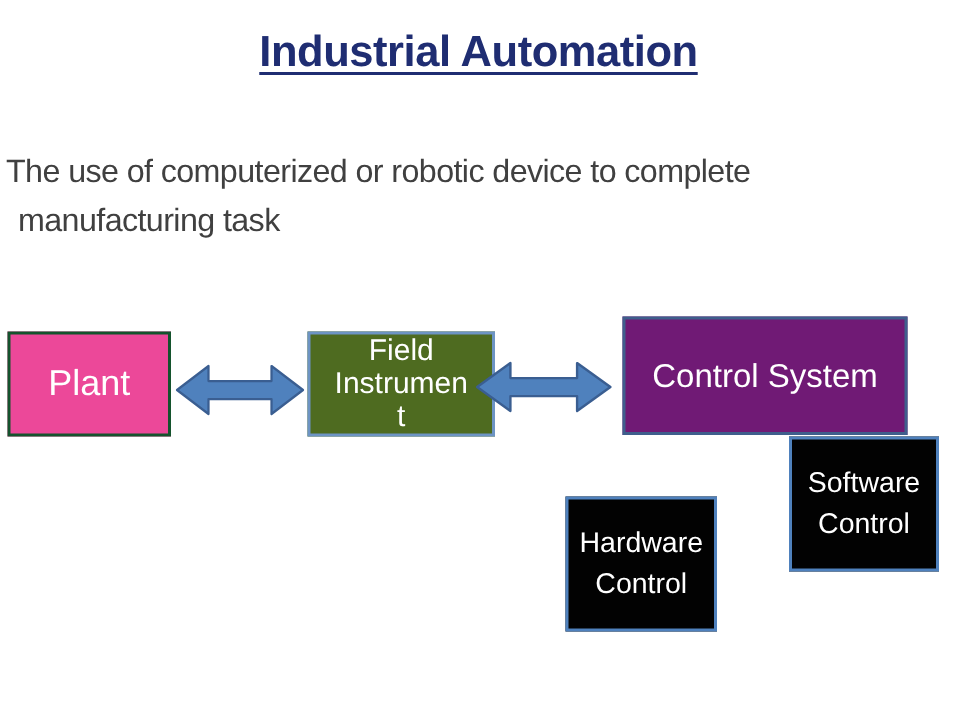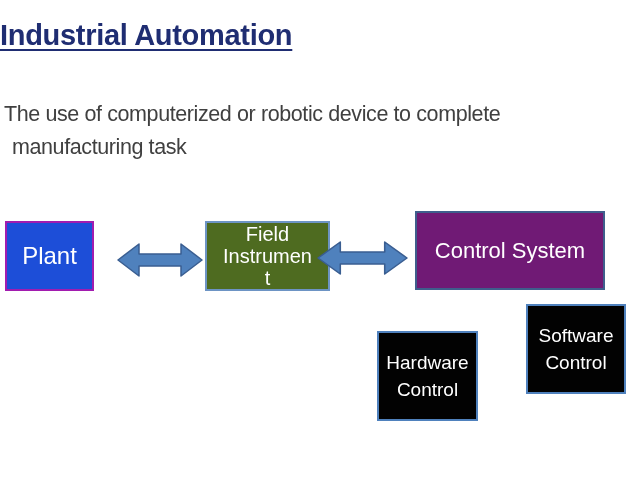--- a/index.html
+++ b/index.html
@@ -14,21 +14,21 @@
     height: 478px;
     background: #ffffff;
     overflow: hidden;
     margin: 0 auto;
   }
   .slide-title {
     position: absolute;
     top: 16px;
     left: 0;
     width: 100%;
-    text-align: left;
+    text-align: center;
     font-size: 29px;
     line-height: 38px;
     font-weight: bold;
     color: #1f2d72;
     text-decoration: underline;
     text-underline-offset: 4px;
     letter-spacing: -0.3px;
   }
   .body-text {
     position: absolute;
@@ -46,23 +46,23 @@
     position: absolute;
     box-sizing: border-box;
     display: flex;
     flex-direction: column;
     align-items: center;
     justify-content: center;
     text-align: center;
     color: #ffffff;
   }
   .plant-box {
-    left: 5px; top: 221px; width: 89px; height: 70px;
-    background: #1d4ed8;
-    border: 2px solid #a21caf;
+    left: 5px; top: 221px; width: 109px; height: 70px;
+    background: #ec4899;
+    border: 2px solid #14532d;
     font-size: 24px;
   }
   .field-box {
     left: 205px; top: 221px; width: 125px; height: 70px;
     background: #4e6b20;
     border: 2px solid #6d94c4;
     font-size: 20px;
     line-height: 22px;
   }
   .control-box {
@@ -73,21 +73,21 @@
   }
   .hardware-box {
     left: 377px; top: 289px; width: 101px; height: 90px;
     background: #020202;
     border: 2px solid #4f81bd;
     font-size: 19px;
     line-height: 27px;
     margin-top: 42px;
   }
   .software-box {
-    left: 526px; top: 304px; width: 100px; height: 90px;
+    left: 526px; top: 291px; width: 100px; height: 90px;
     background: #020202;
     border: 2px solid #4f81bd;
     font-size: 19px;
     line-height: 27px;
   }
   .arrow {
     position: absolute;
     display: block;
   }
   .arrow-1 { left: 117px; top: 242px; width: 86px; height: 36px; }

